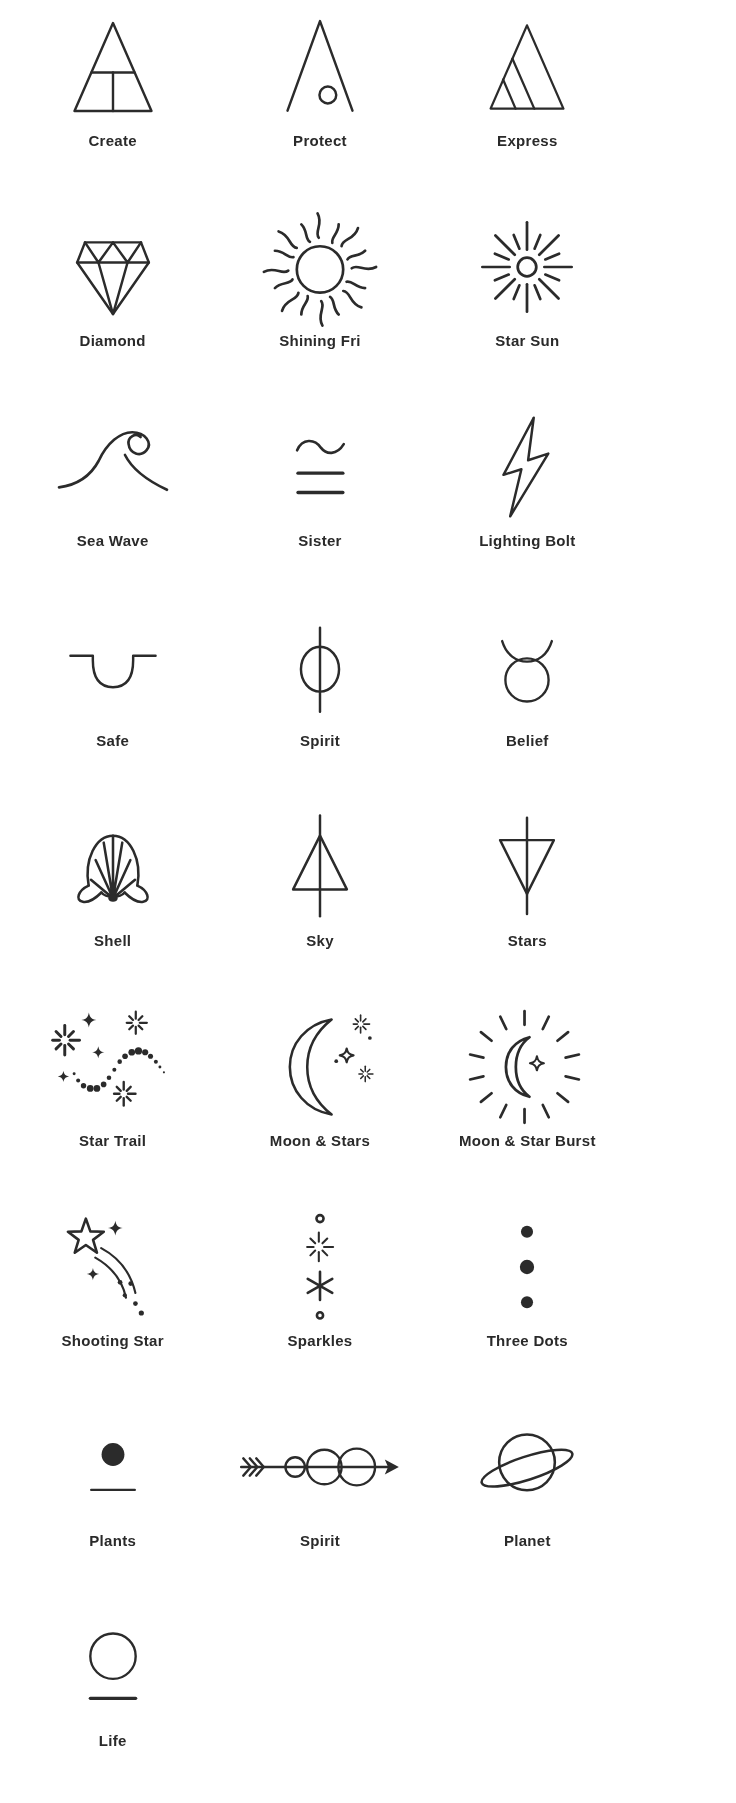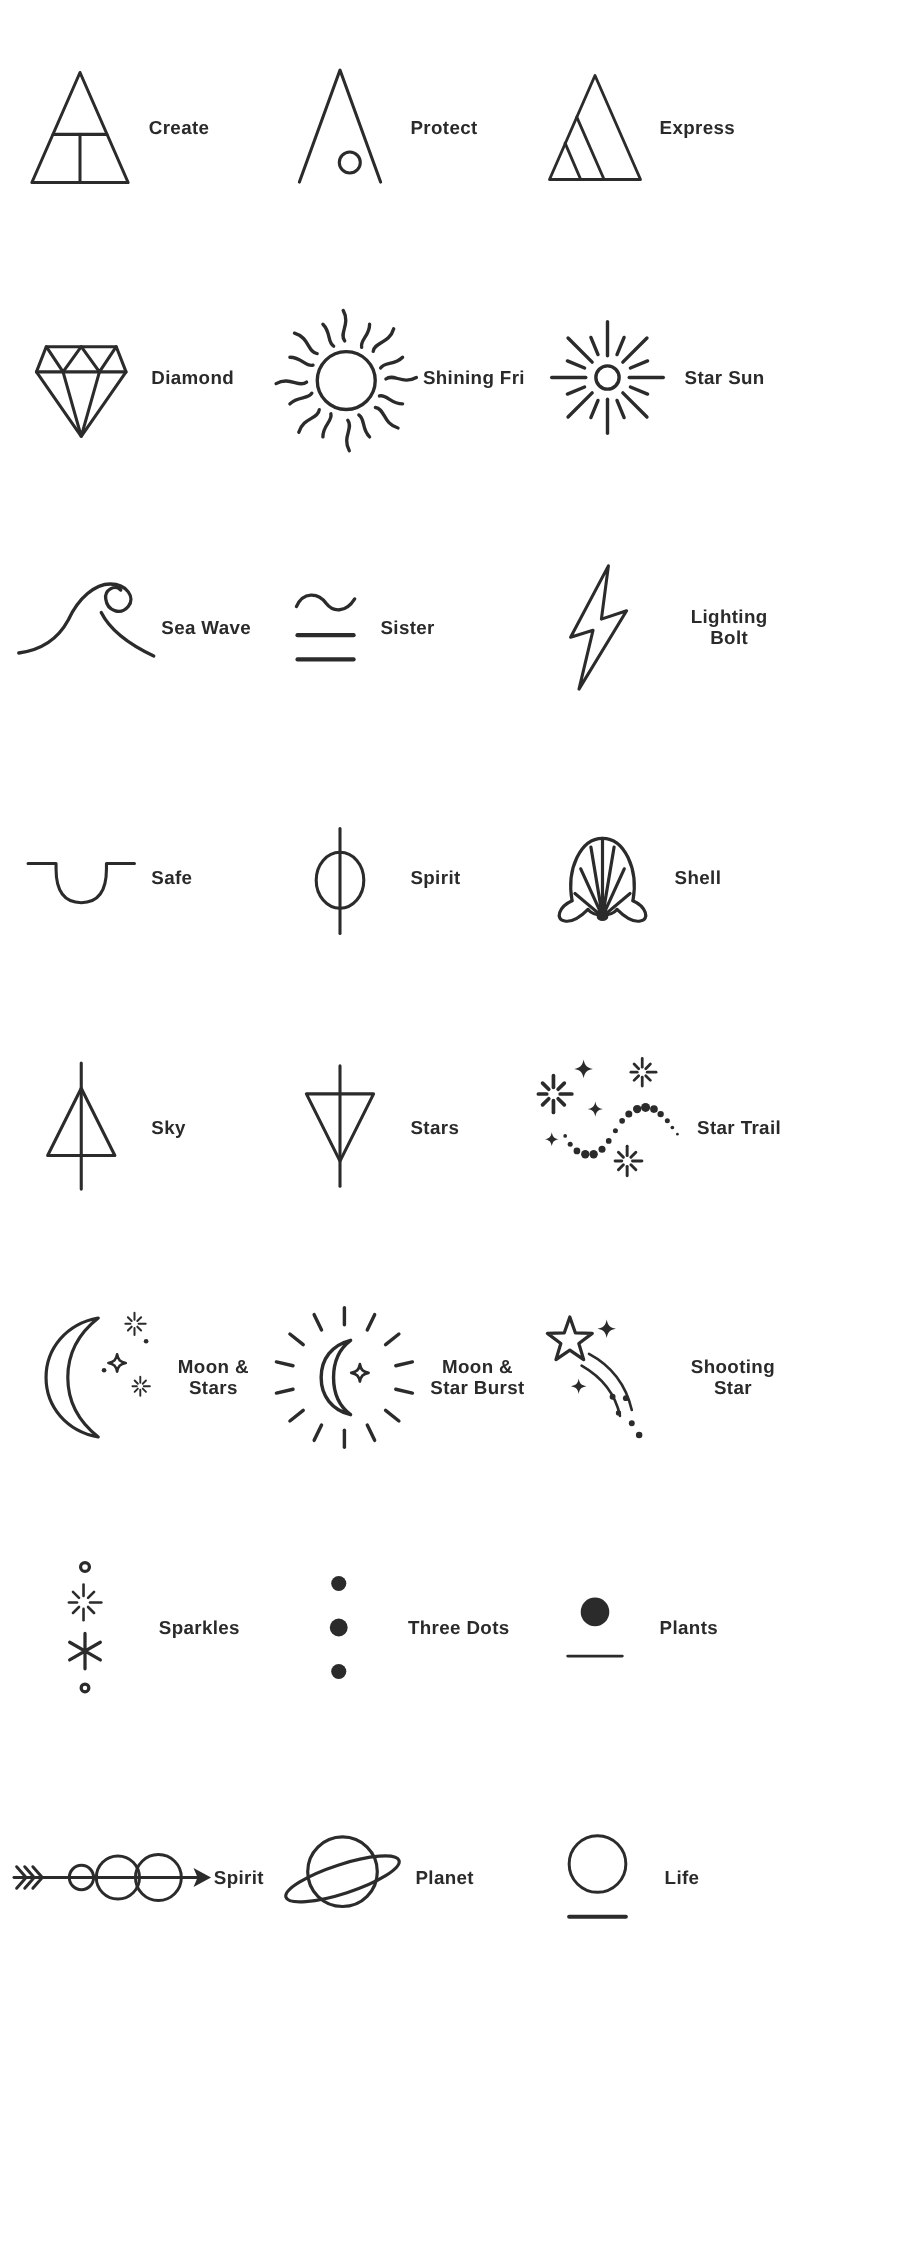--- a/index.html
+++ b/index.html
@@ -1,19 +1,19 @@
 <!DOCTYPE html>
 <html><head>
 <meta charset="utf-8">
 <title>Symbols</title>
 <style>
   html,body{margin:0;padding:0;background:#ffffff;}
   body{width:736px;min-height:1803px;font-family:"Liberation Sans",sans-serif;}
   .grid{width:622px;padding-left:9px;padding-top:2px;display:grid;grid-template-columns:repeat(3,1fr);}
-  .cell{height:200px;display:flex;flex-direction:row;align-items:center;}
+  .cell{height:200px;display:flex;flex-direction:column;align-items:center;}
   .icon-box{height:130px;display:flex;align-items:center;justify-content:center;}
   .label{font-size:15px;font-weight:700;color:#2a2a2a;letter-spacing:0.3px;text-align:center;}
   svg{display:block;overflow:visible;}
   .s{stroke:#2b2b2b;fill:none;stroke-width:2.2;stroke-linecap:round;stroke-linejoin:round;}
   .f{fill:#2b2b2b;stroke:none;}
 </style>
 </head>
 <body>
 
 <svg width="0" height="0" style="position:absolute" aria-hidden="true">
@@ -197,20 +197,31 @@
       <svg width="112" height="112" viewBox="0 0 100 100">
           <g class="s" stroke-width="2.4">
         <ellipse cx="50" cy="52" rx="17" ry="20"></ellipse>
             <line x1="50" y1="15" x2="50" y2="90"></line>
       </g>
         </svg>
     </div>
     <div class="label">Spirit</div>
   </div>
 
+  <div class="cell">
+    <div class="icon-box">
+      <svg width="108" height="108" viewBox="0 0 100 100">
+          <g class="s" stroke-width="2.6">
+        <circle cx="50" cy="62" r="20"></circle>
+            <path d="M27 26 C31 39 40 45 50 45 C60 45 69 39 73 26"></path>
+      </g>
+        </svg>
+    </div>
+    <div class="label">Belief</div>
+  </div>
 
   <div class="cell">
     <div class="icon-box">
       <svg width="116" height="116" viewBox="0 0 100 100">
         <g class="s" stroke-width="1.8">
           <path d="M29 66 C25 44 35 23 50 23 C65 23 75 44 71 66"></path>
           <path d="M29 66 C20 70 17 79 24 80 C29 81 35 77 40 72"></path>
           <path d="M71 66 C80 70 83 79 76 80 C71 81 65 77 60 72"></path>
           <path d="M40 72 C44 77 56 77 60 72"></path>
           <path d="M50 77 L31 61 M50 77 L35 44 M50 77 L42 29 M50 77 L50 23 M50 77 L58 29 M50 77 L65 44 M50 77 L69 61"></path>

